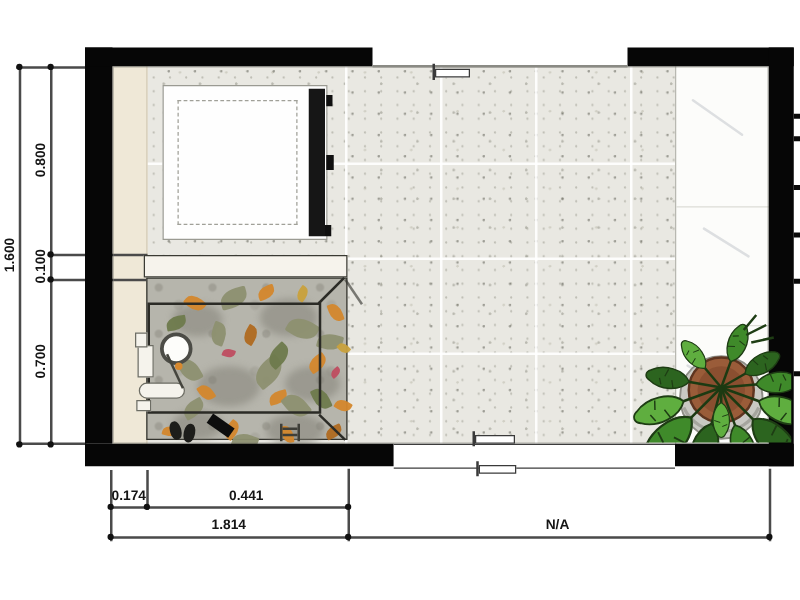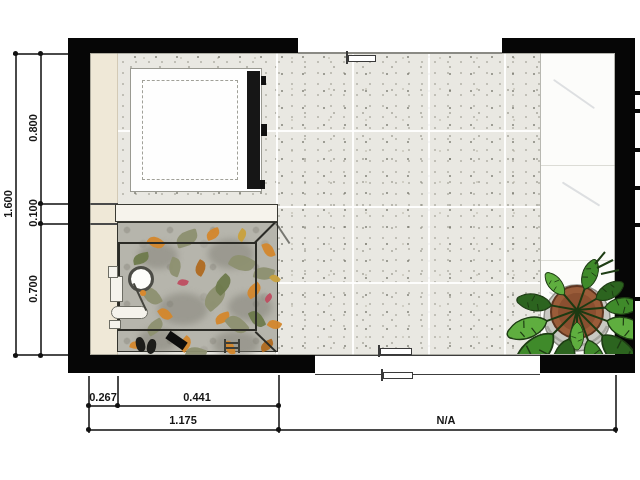--- a/index.html
+++ b/index.html
@@ -288,18 +288,18 @@
       <div style="position: absolute; left: 275.5px; top: 402.5px; width: 5px; height: 5px; border-radius: 50%; background: rgb(17, 17, 17); z-index: 12;"></div>
       <div style="position: absolute; left: 85.5px; top: 426.5px; width: 5px; height: 5px; border-radius: 50%; background: rgb(17, 17, 17); z-index: 12;"></div>
       <div style="position: absolute; left: 275.5px; top: 426.5px; width: 5px; height: 5px; border-radius: 50%; background: rgb(17, 17, 17); z-index: 12;"></div>
       <div style="position: absolute; left: 612.5px; top: 426.5px; width: 5px; height: 5px; border-radius: 50%; background: rgb(17, 17, 17); z-index: 12;"></div>
     </div>
 
   <div class="dimlabel vert" style="left:8px;top:204px">1.600</div>
   <div class="dimlabel vert" style="left:33px;top:128px">0.800</div>
   <div class="dimlabel vert" style="left:33px;top:213px">0.100</div>
   <div class="dimlabel vert" style="left:33px;top:289px">0.700</div>
-  <div class="dimlabel" style="left:103px;top:397px">0.267</div>
+  <div class="dimlabel" style="left:103px;top:397px">0.174</div>
   <div class="dimlabel" style="left:197px;top:397px">0.441</div>
-  <div class="dimlabel" style="left:183px;top:420px">1.175</div>
+  <div class="dimlabel" style="left:183px;top:420px">1.814</div>
   <div class="dimlabel" style="left:446px;top:420px">N/A</div>
 
 </div>
 
 </body></html>

